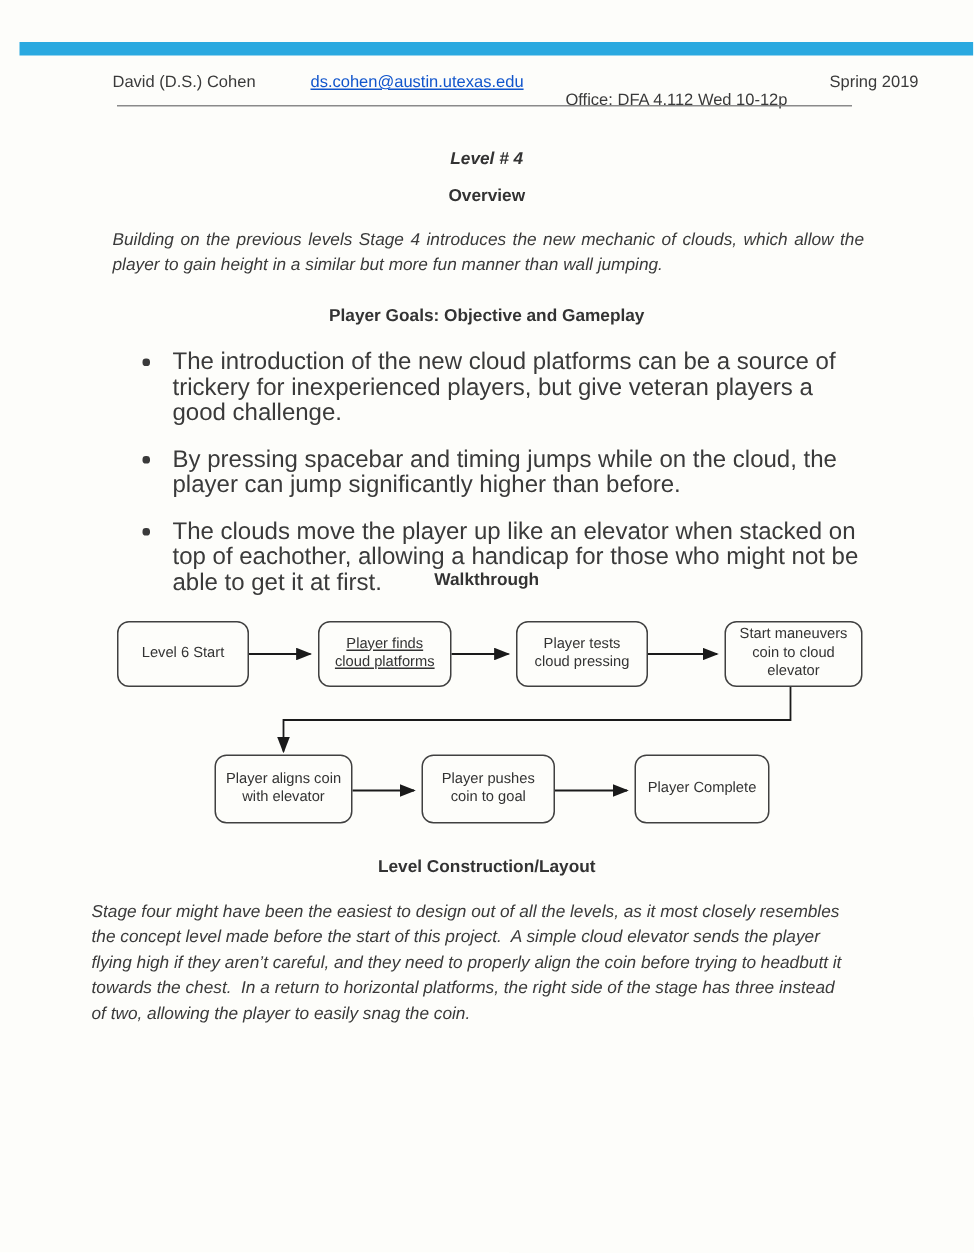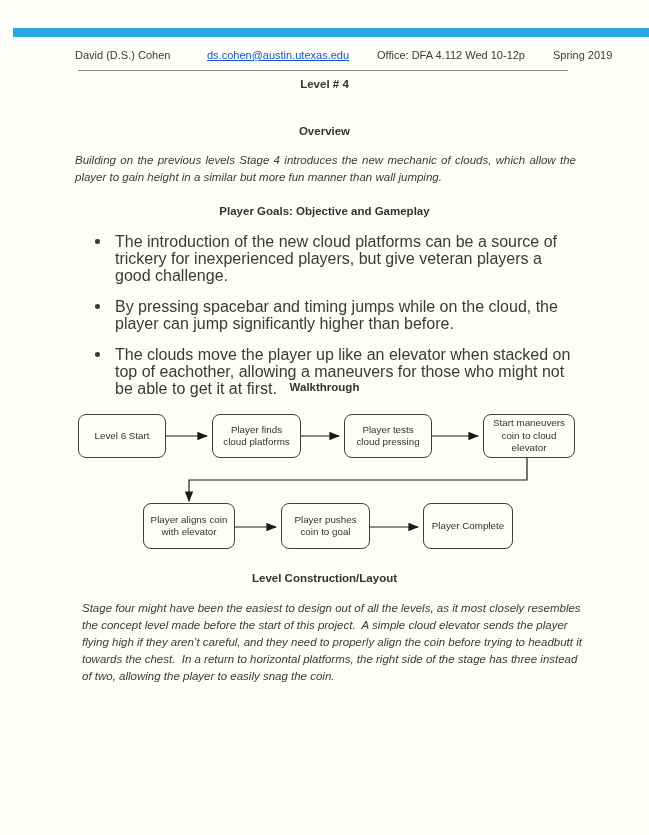--- a/index.html
+++ b/index.html
@@ -5,43 +5,43 @@
   html,body { margin:0; padding:0; background:#ffffff; }
   .page {
     position:relative; width:649px; height:835px; margin:0 auto;
     background:#fdfdfa; overflow:hidden;
     font-family:"Liberation Sans", sans-serif; color:#3a3a3a;
   }
   .accent-bar { position:absolute; left:13px; top:28px; right:0; height:9px; background:#2aa9e0; }
   .hdr { position:absolute; top:48px; font-size:11px; line-height:15px; white-space:nowrap; }
   .hdr-name   { left:75px; }
   .hdr-email  { left:207px; color:#1155cc; text-decoration:underline; cursor:pointer; }
-  .hdr-office { left:377px; }
+  .hdr-office { left:377px;margin-top:12px; }
   .hdr-term   { left:553px; }
   .rule { position:absolute; left:78px; top:70px; width:490px; height:0; border-top:1px solid #8a8a8a; }
   .h { position:absolute; left:0; width:100%; text-align:center; font-weight:bold; font-size:11.5px; line-height:17px; color:#333; }
-  .h-title        { top:76px; }
+  .h-title        { top:98px;font-style:italic; }
   .h-overview     { top:123px; }
   .h-goals        { top:203px; }
   .h-walkthrough  { top:379px; }
   .h-construction { top:570px; }
   .p { position:absolute; font-size:11.5px; line-height:17px; color:#3a3a3a;font-style:italic; }
   .p-overview { left:75px; top:152px; width:501px; text-align:justify; }
-  .p-construction { left:82px; top:600px; width:506px; white-space:pre-wrap; }
+  .p-construction { left:61px; top:600px; width:506px; white-space:pre-wrap; }
   ul.bullets { position:absolute; left:75px; top:233px; width:501px; margin:0; padding:0; list-style:none; }
   ul.bullets li { position:relative; padding-left:40px; margin:0 0 14px 0; font-size:16px; line-height:17px; }
   ul.bullets li .dot { position:absolute; left:20px; top:6px; width:4.5px; height:4.5px; border-radius:50%; background:#3a3a3a; }
   .flow { position:absolute; left:0; top:405px; width:649px; height:160px; }
   .node {
     position:absolute; box-sizing:border-box; border:1.2px solid #404040; border-radius:8px;
     background:#fdfdfa; display:flex; align-items:center; justify-content:center;
     text-align:center; font-size:9.8px; line-height:12.5px; color:#333; padding:2px 5px;
   }
   .n1 { left:78px;  top:9px;  width:88px; height:44px; }
-  .n2 { left:212px; top:9px;  width:89px; height:44px; }
+  .n2 { left:212px; top:9px;  width:89px; height:44px;text-decoration:underline; }
   .n3 { left:344px; top:9px;  width:88px; height:44px; }
   .n4 { left:483px; top:9px;  width:92px; height:44px; }
   .n5 { left:143px; top:98px; width:92px; height:46px; }
   .n6 { left:281px; top:98px; width:89px; height:46px;text-align:center; }
   .n7 { left:423px; top:98px; width:90px; height:46px; }
   svg.edges { position:absolute; left:0; top:0; width:649px; height:160px; }
 </style>
 </head>
 <body>
 
@@ -58,21 +58,21 @@
 
   <div class="h h-title">Level # 4</div>
 
   <div class="h h-overview">Overview</div>
   <div class="p p-overview">Building on the previous levels Stage 4 introduces the new mechanic of clouds, which allow the player to gain height in a similar but more fun manner than wall jumping.</div>
 
   <div class="h h-goals">Player Goals: Objective and Gameplay</div>
   <ul class="bullets">
     <li><span class="dot"></span><span>The introduction of the new cloud platforms can be a source of trickery for inexperienced players, but give veteran players a good challenge.</span></li>
     <li><span class="dot"></span><span>By pressing spacebar and timing jumps while on the cloud, the player can jump significantly higher than before.</span></li>
-    <li><span class="dot"></span><span>The clouds move the player up like an elevator when stacked on top of eachother, allowing a maneuvers for those who might not be able to get it at first.</span></li>
+    <li><span class="dot"></span><span>The clouds move the player up like an elevator when stacked on top of eachother, allowing a handicap for those who might not be able to get it at first.</span></li>
   </ul>
 
   <div class="h h-walkthrough">Walkthrough</div>
 
   <div class="flow">
     <svg class="edges" viewBox="0 0 649 160">
       <defs>
         <marker id="ah" markerWidth="9" markerHeight="7" refX="8" refY="3.5" orient="auto">
           <path d="M0,0 L9,3.5 L0,7 Z" fill="#1a1a1a"></path>
         </marker>

